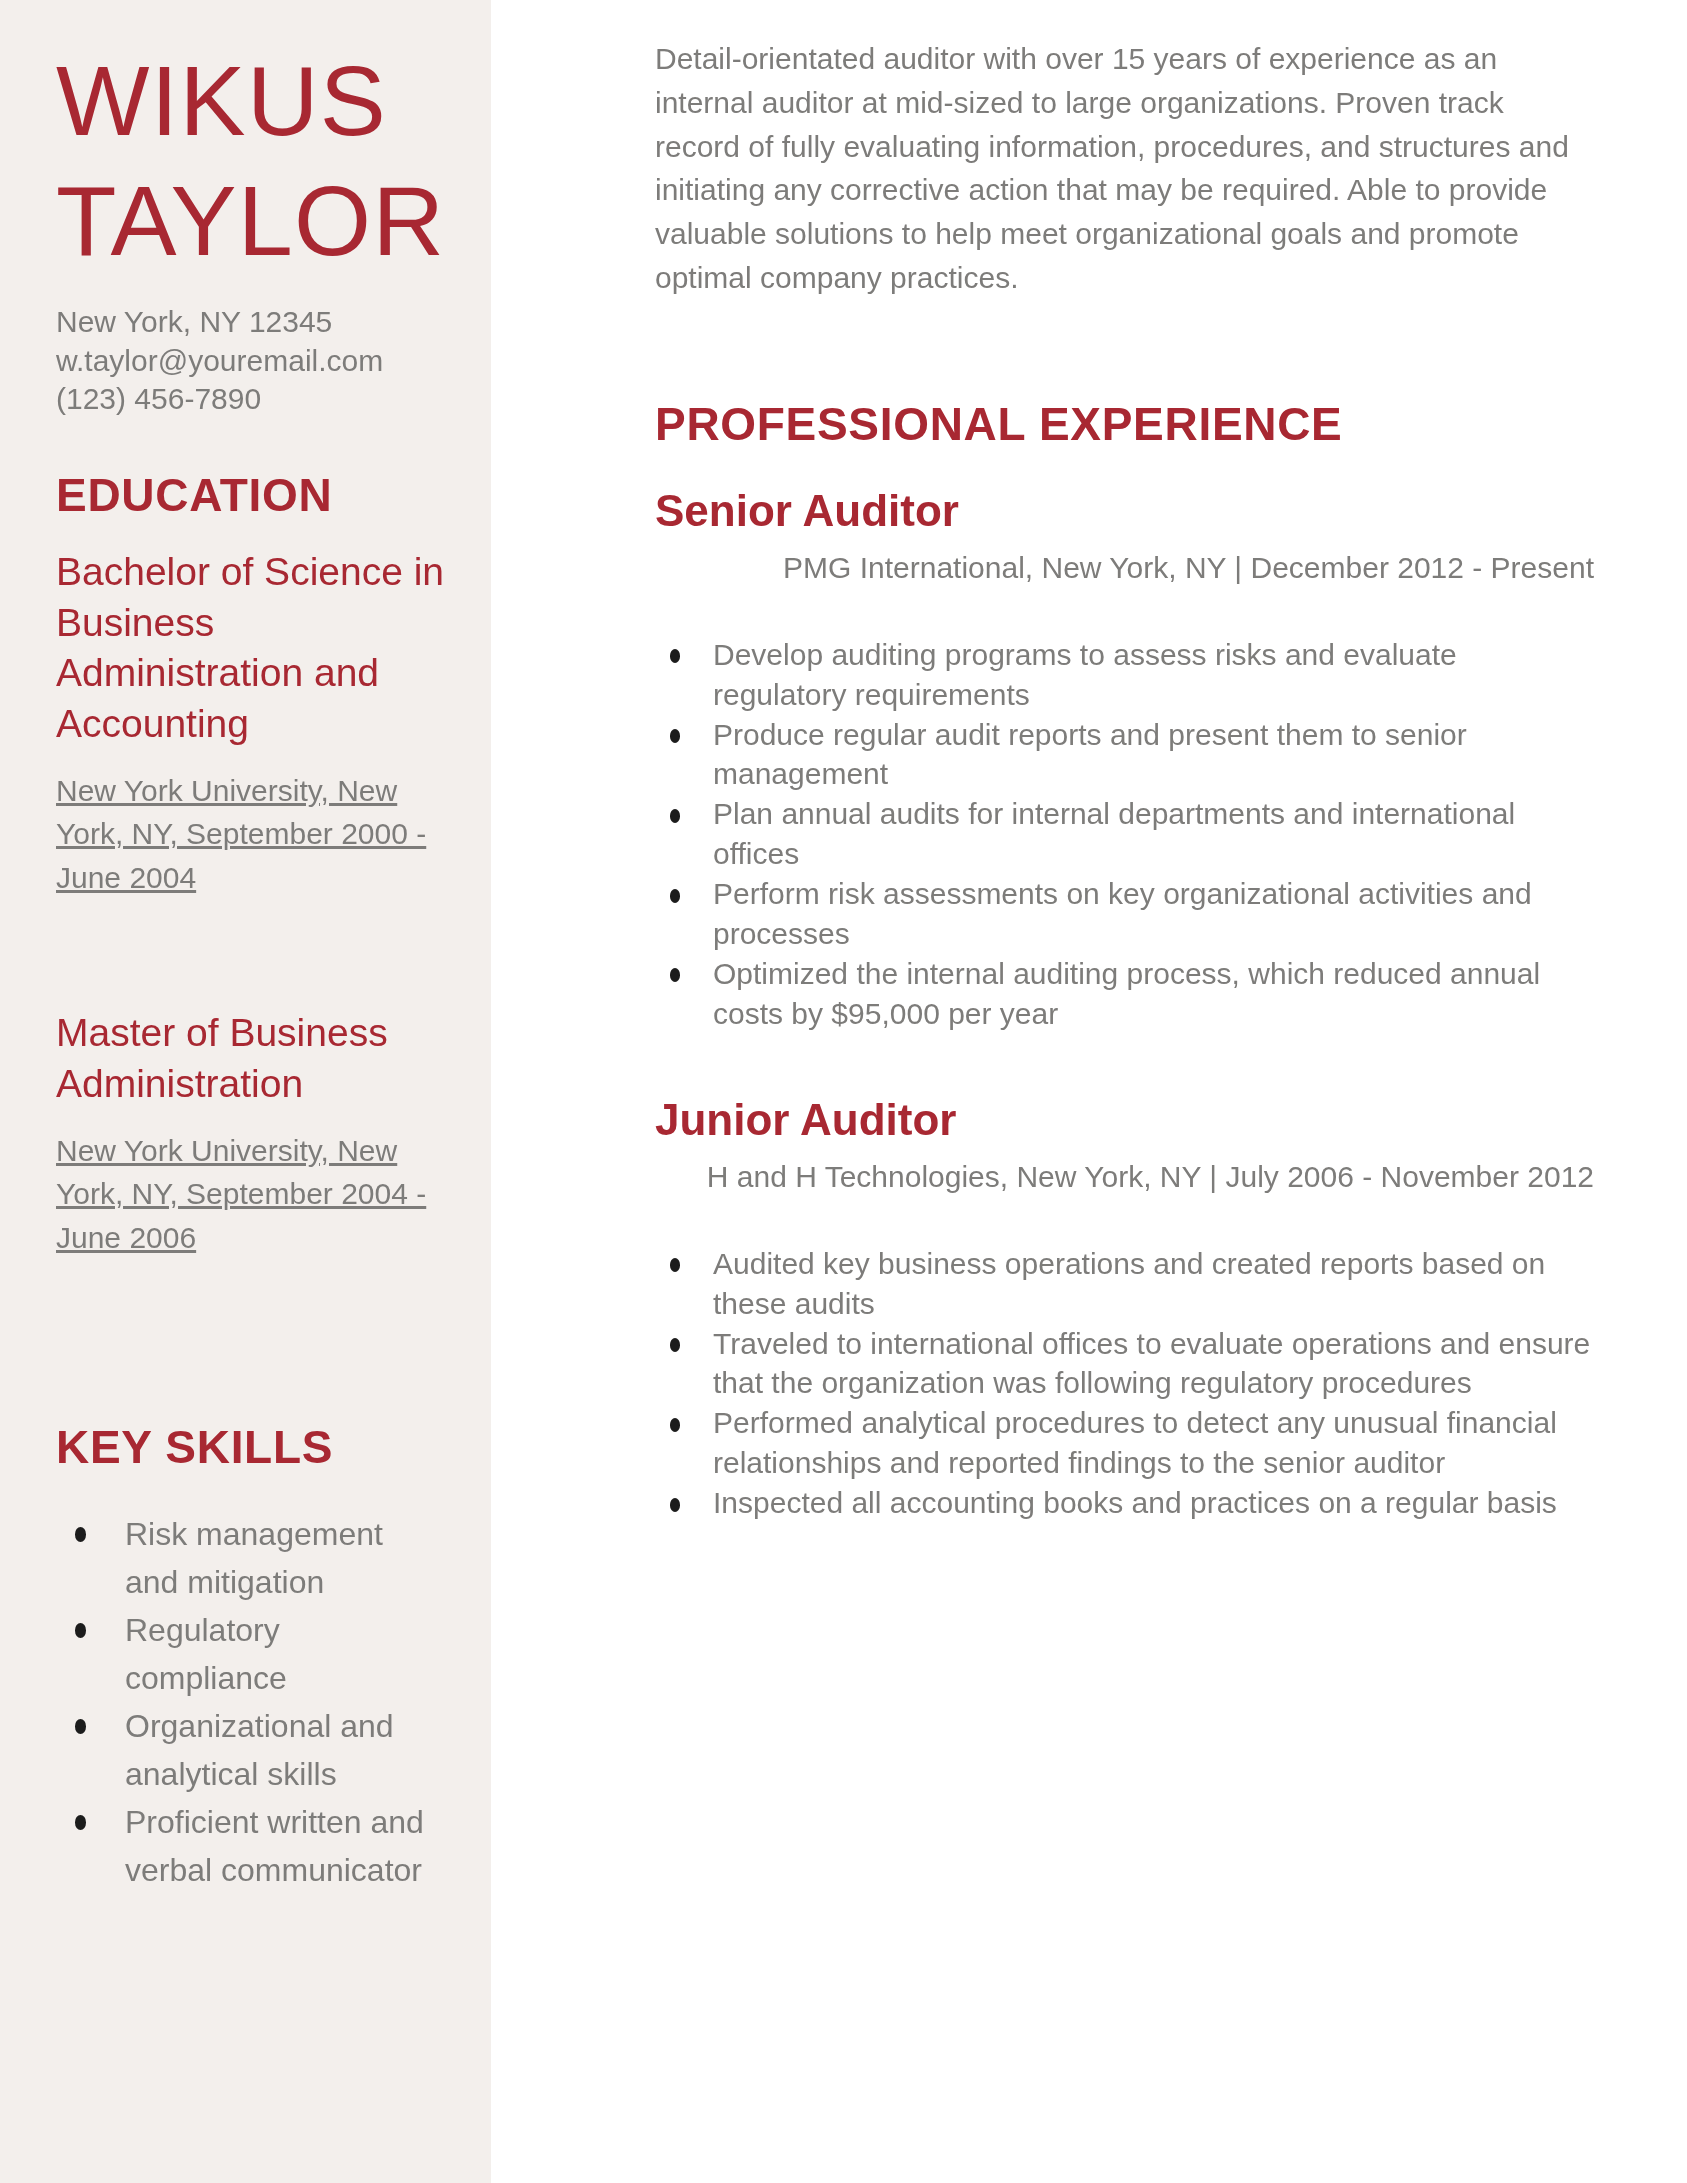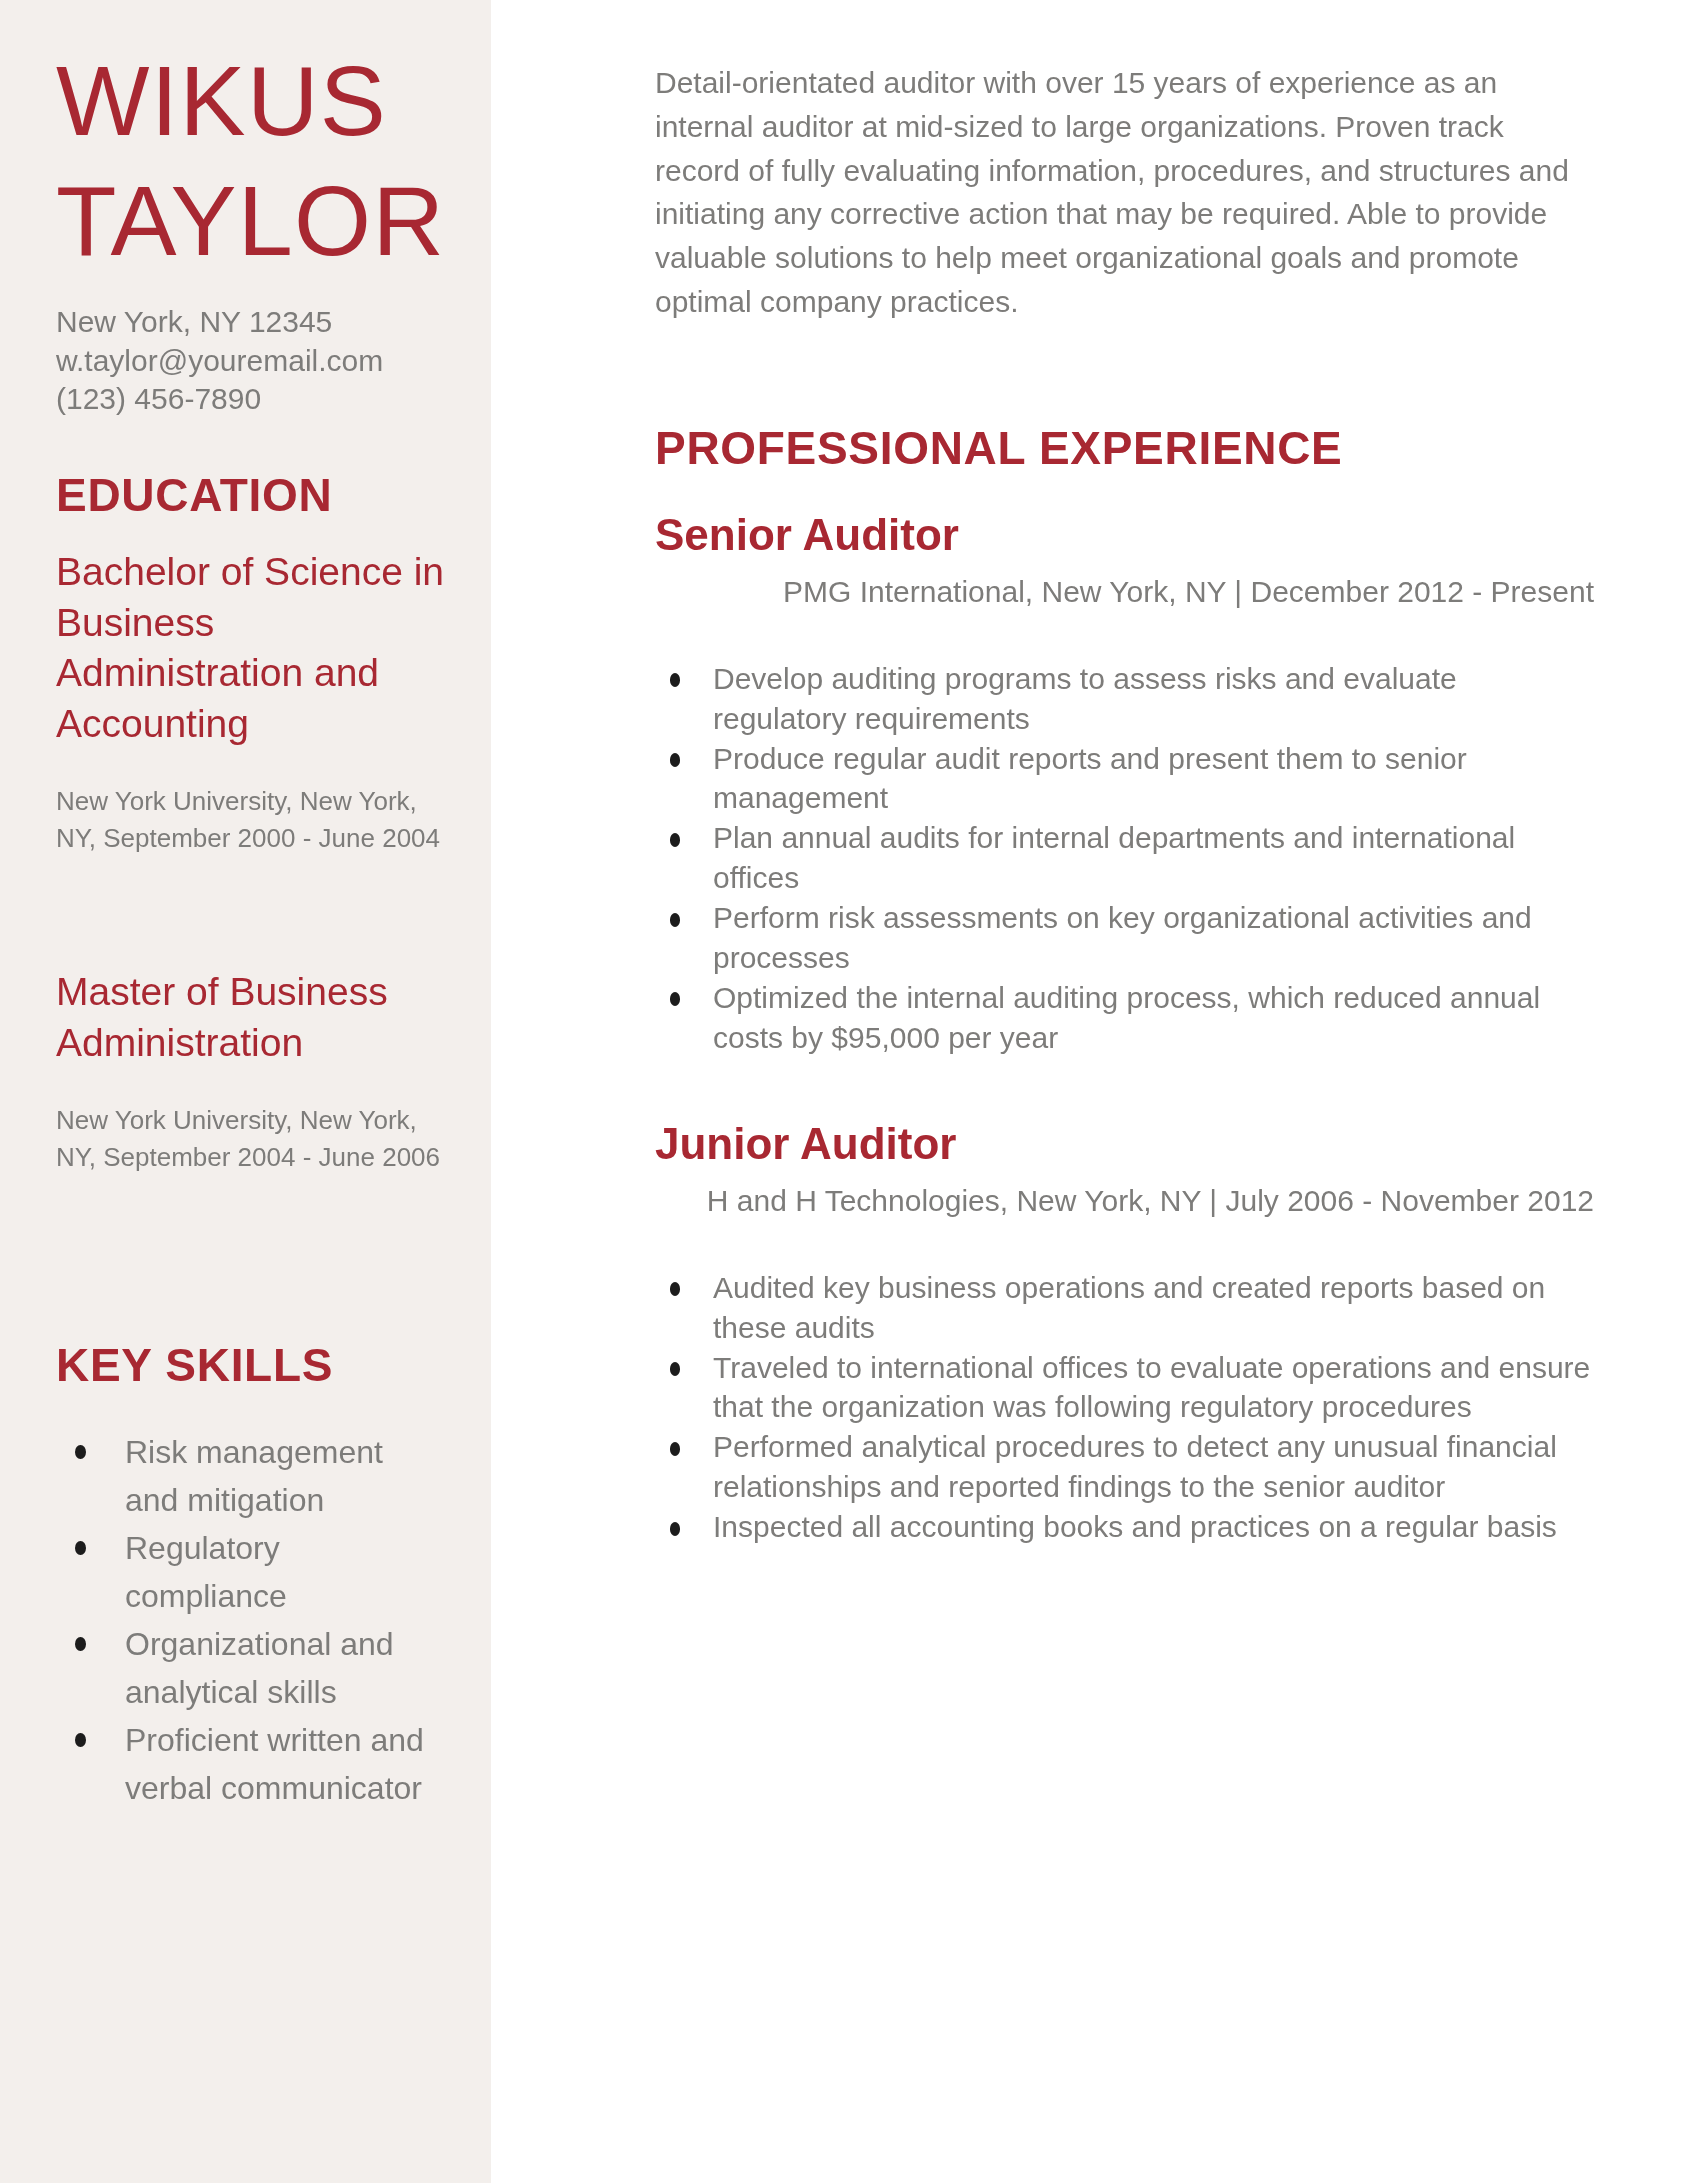--- a/index.html
+++ b/index.html
@@ -16,21 +16,21 @@
     overflow:hidden;
   }
   .sidebar{
     position:absolute;left:0;top:0;width:491px;height:2183px;
     background:var(--sidebar-bg,#f3efec);
     padding:41px 46px 0 56px;
   }
   .main{
     position:absolute;left:589px;top:0;width:1098px;height:1567px;
     background:#ffffff;
-    padding:61px 93px 0 66px;
+    padding:37px 93px 0 66px;
   }
   .name{
     color:var(--accent,#a82832);
     font-size:99px;line-height:1.21;font-weight:400;
     letter-spacing:1.3px;
   }
   .contact{
     margin-top:22.5px;
     color:var(--body-gray,#7d7c7a);
     font-size:30px;line-height:1.29;
@@ -42,24 +42,25 @@
     letter-spacing:0.7px;
   }
   .edu-entry-1{margin-top:25px;}
   .edu-entry-2{margin-top:109px;}
   .degree{
     color:var(--accent,#a82832);
     font-size:39px;font-weight:400;line-height:1.3;
     max-width:463px;
   }
   .edu-details{
-    margin-top:33px;
+    margin-top:19px;
     color:var(--body-gray,#7d7c7a);
-    font-size:26px;line-height:1.45;
+    font-size:30px;line-height:1.45;
     max-width:457px;
+    text-decoration:underline;
   }
   .skills-list{margin-top:36px;list-style:none;}
   .skills-list li{
     position:relative;
     padding-left:69px;
     color:var(--body-gray,#7d7c7a);
     font-size:32px;line-height:1.5;
     max-width:476px;
   }
   .skills-list li::before{

